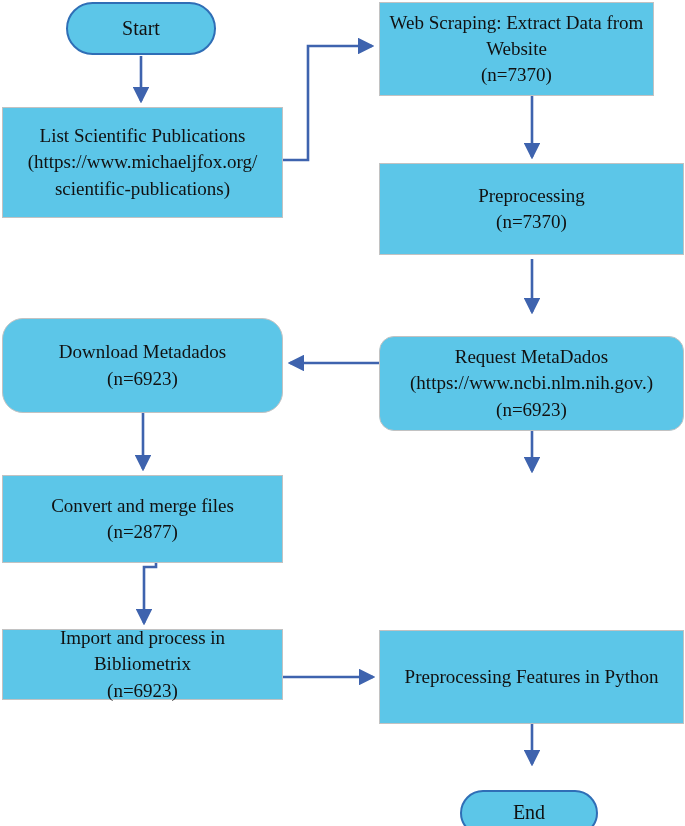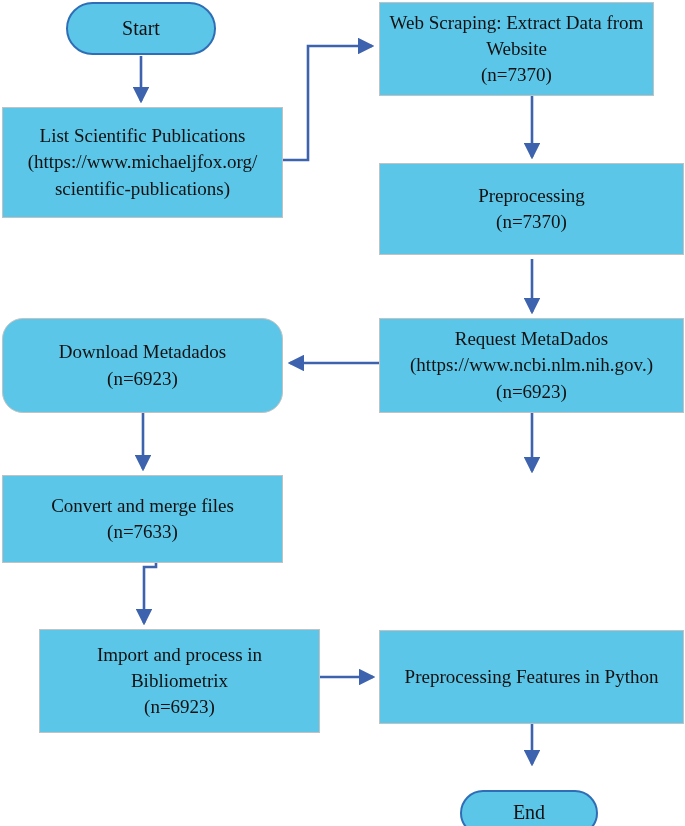--- a/index.html
+++ b/index.html
@@ -95,38 +95,38 @@
     <span>Web Scraping: Extract Data from
 Website
 (n=7370)</span>
   </div>
 
   <div class="node rect-node" style="left:379px; top:163px; width:305px; height:92px;">
     <span>Preprocessing
 (n=7370)</span>
   </div>
 
-  <div class="node rect-node" style="left:379px; top:318px; width:305px; height:95px;">
+  <div class="node rect-node" style="left:379px; top:336px; width:305px; height:95px;border-radius:15px;">
     <span>Request MetaDados
 (https://www.ncbi.nlm.nih.gov.)
 (n=6923)</span>
   </div>
 
   <div class="node rect-node" style="left:2px; top:318px; width:281px; height:95px;border-radius:21px;">
     <span>Download Metadados
 (n=6923)</span>
   </div>
 
   <div class="node rect-node" style="left:2px; top:475px; width:281px; height:88px;">
     <span>Convert and merge files
-(n=7633)</span>
+(n=2877)</span>
   </div>
 
 
-  <div class="node rect-node" style="left:2px; top:629px; width:281px; height:104px;margin-left:37px;">
+  <div class="node rect-node" style="left:2px; top:629px; width:281px; height:71px;">
     <span>Import and process in
 Bibliometrix
 (n=6923)</span>
   </div>
 
   <div class="node rect-node" style="left:379px; top:630px; width:305px; height:94px;">
     <span>Preprocessing Features in Python</span>
   </div>
 
   <div class="node terminal-node" style="left:460px; top:790px; width:138px; height:46px;">

